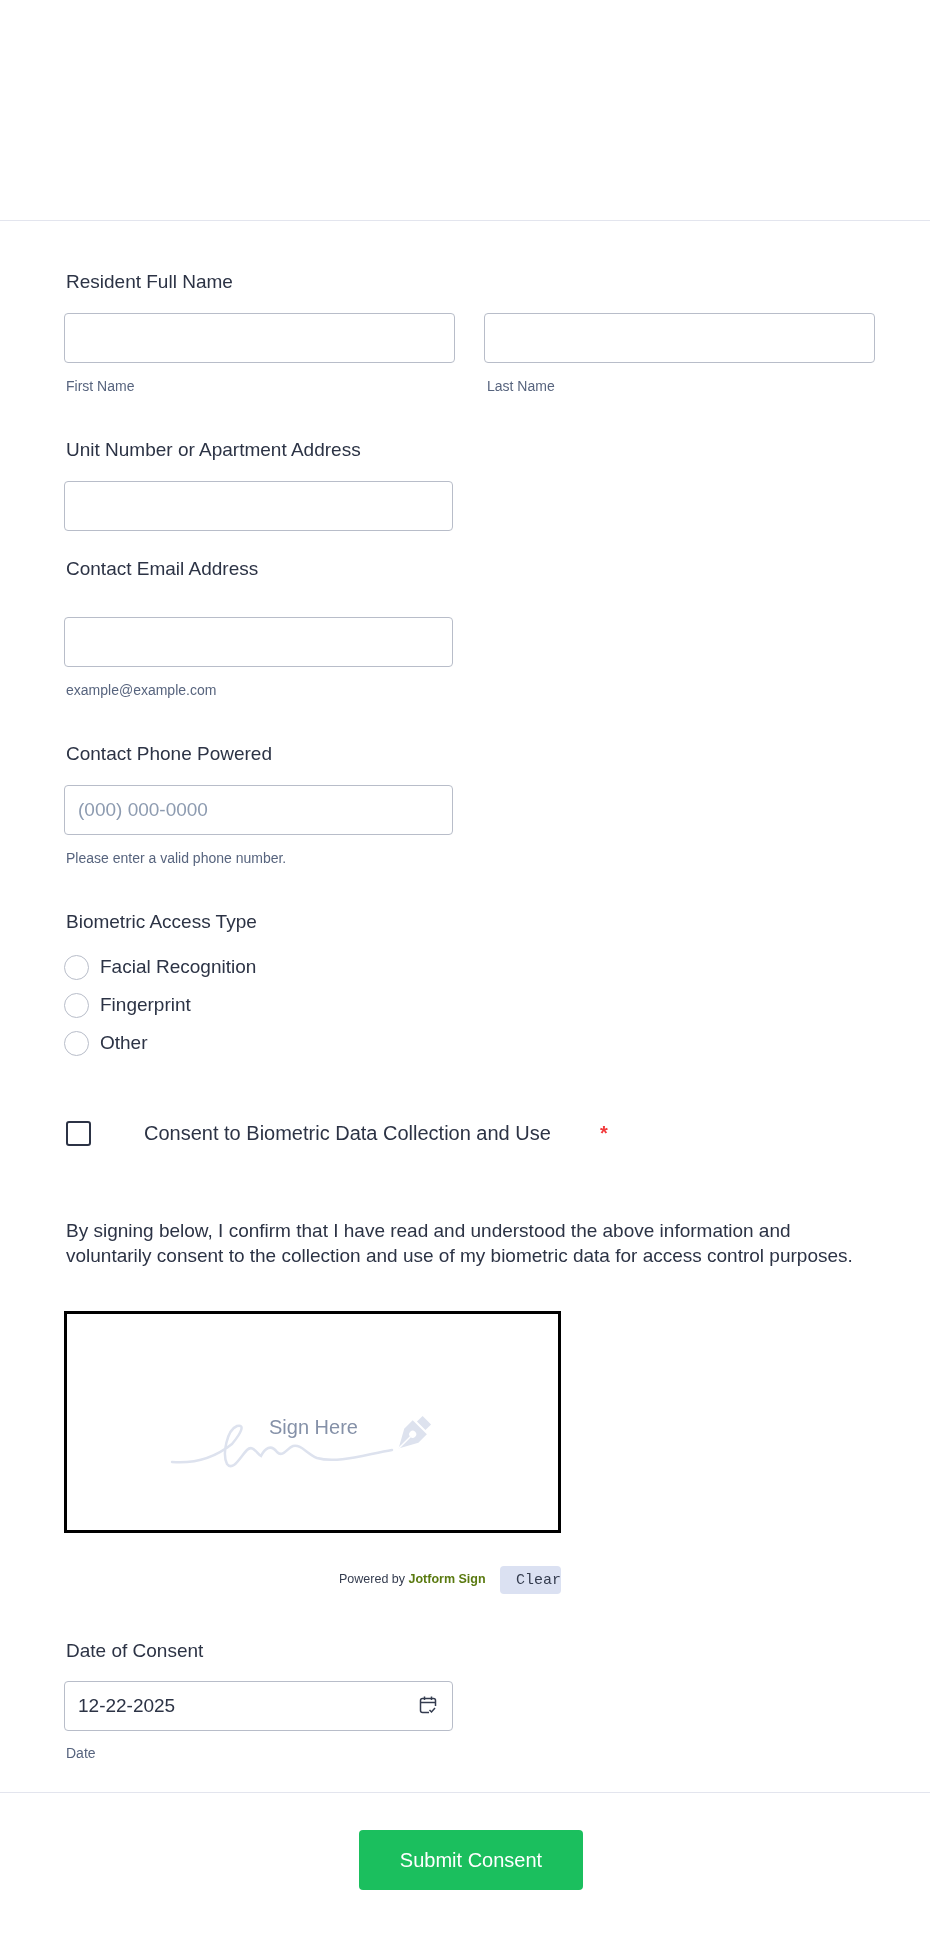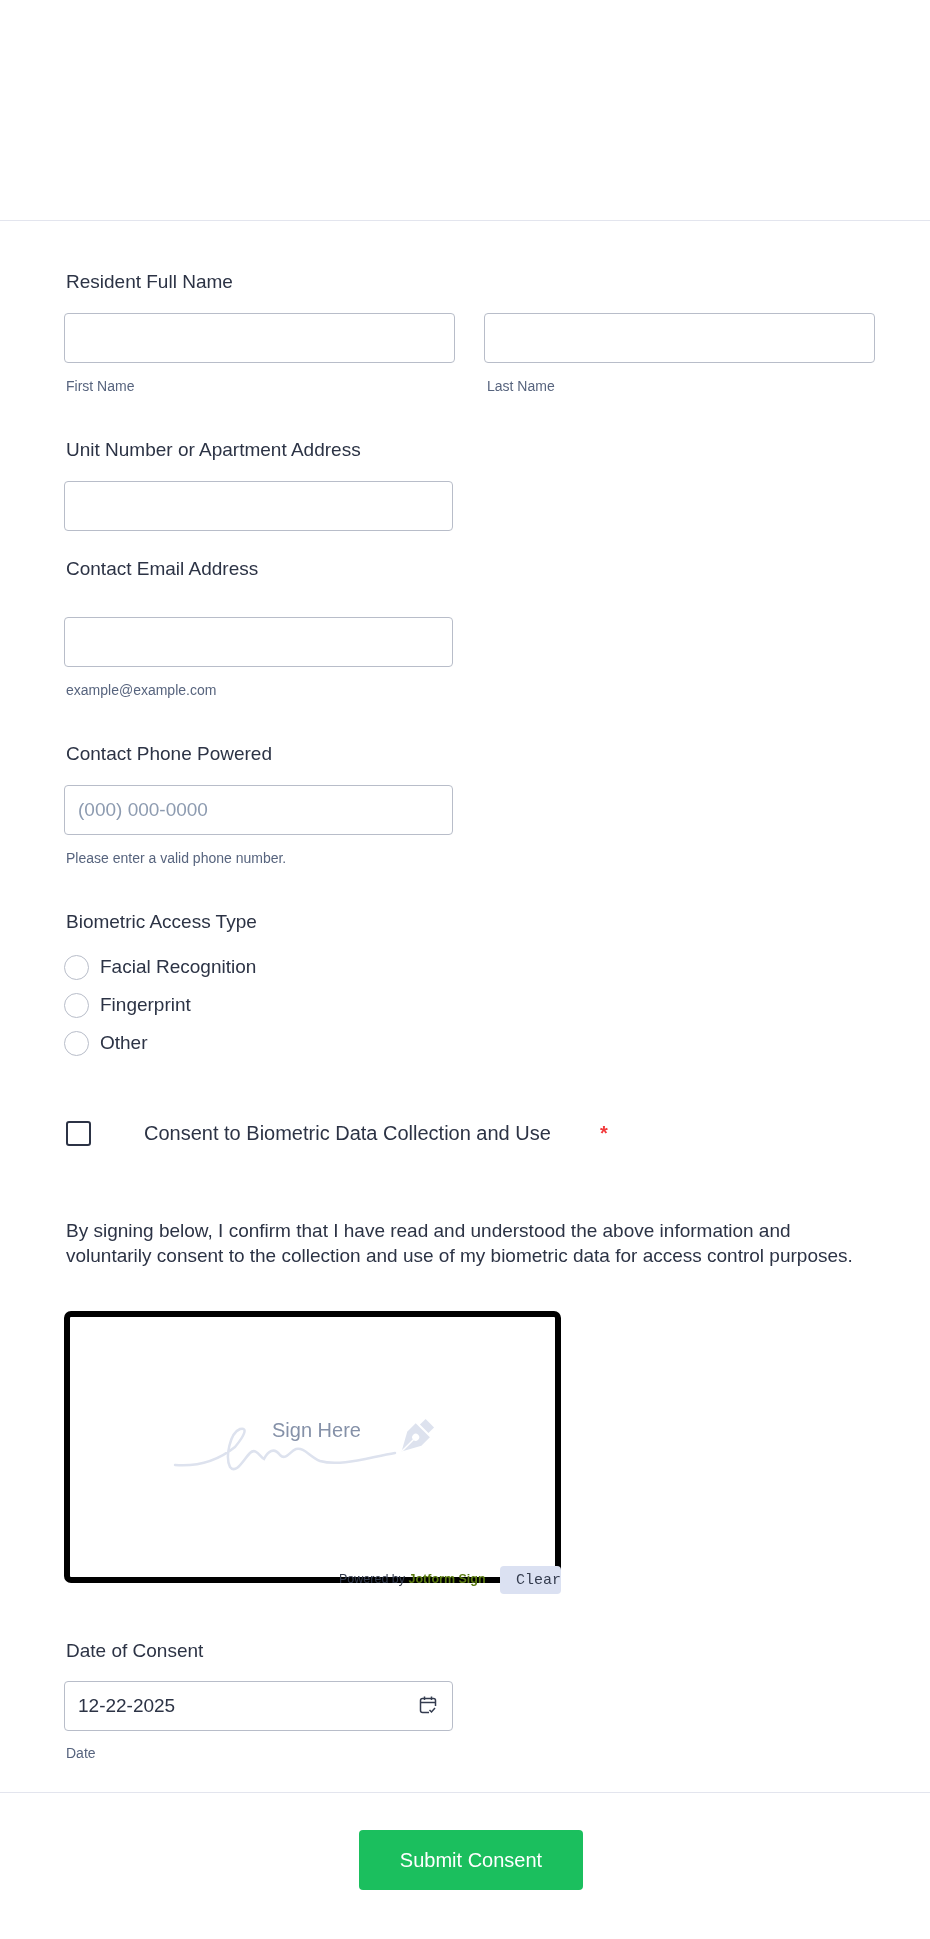--- a/index.html
+++ b/index.html
@@ -53,22 +53,22 @@
     width: 25px; height: 25px; border: 2px solid #2c3345; border-radius: 3px;
     background: #fff; margin-right: 13px;
   }
   .checkbox-label { font-size: 20px; color: #2c3345; }
   .required { color: #f23a3c; margin-left: 9px; font-size: 20px; font-weight: 700; }
   .sign-text {
     position: absolute; left: 66px; top: 1218px; width: 800px;
     font-size: 19px; font-weight: 500; line-height: 25px; color: #2c3345;
   }
   .sig-pad {
-    position: absolute; left: 64px; top: 1311px; width: 497px; height: 272px;
-    border: 6px solid #000000; border-radius: 7px; background: #fff;
+    position: absolute; left: 64px; top: 1311px; width: 497px; height: 222px;
+    border: 3px solid #000000; border-radius: 0; background: #fff;
   }
   .sig-placeholder {
     position: absolute; left: 100px; top: 90px; width: 300px; height: 80px;
   }
   .sig-placeholder-text {
     position: absolute; left: 102px; top: 12px; font-size: 20px; color: #8591a8;
   }
   .powered {
     position: absolute; left: 339px; top: 1572px; font-size: 12.5px; color: #343c4f;
     white-space: nowrap;

